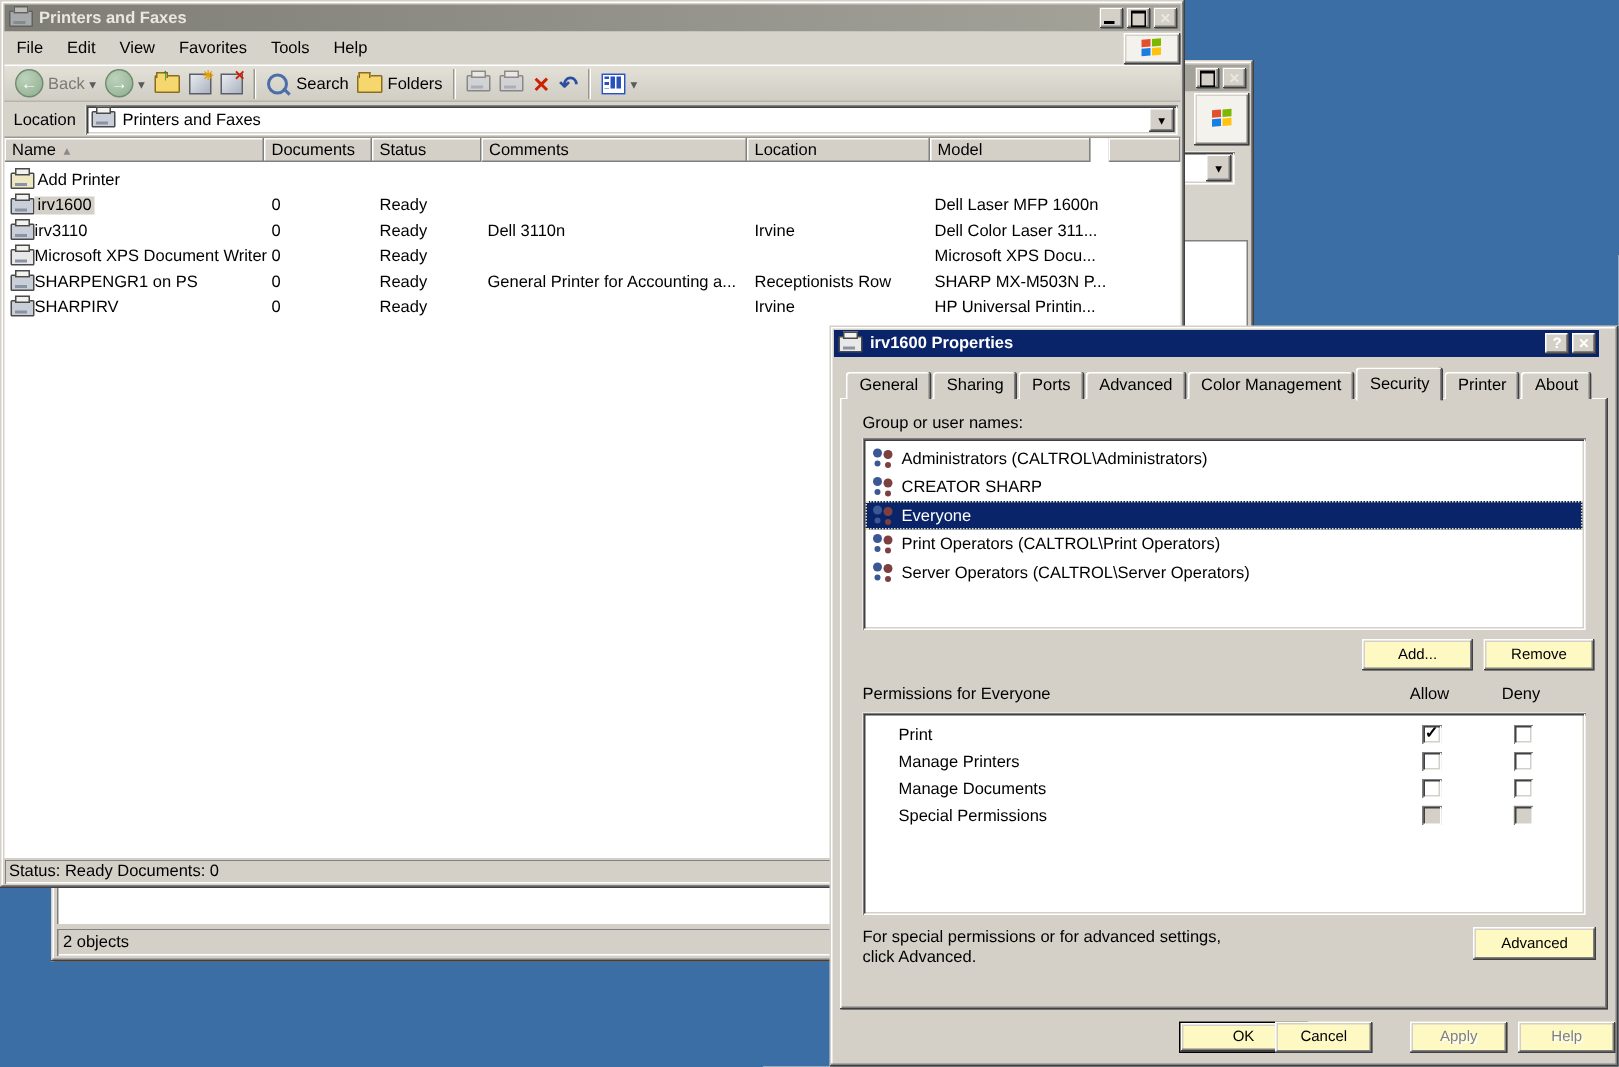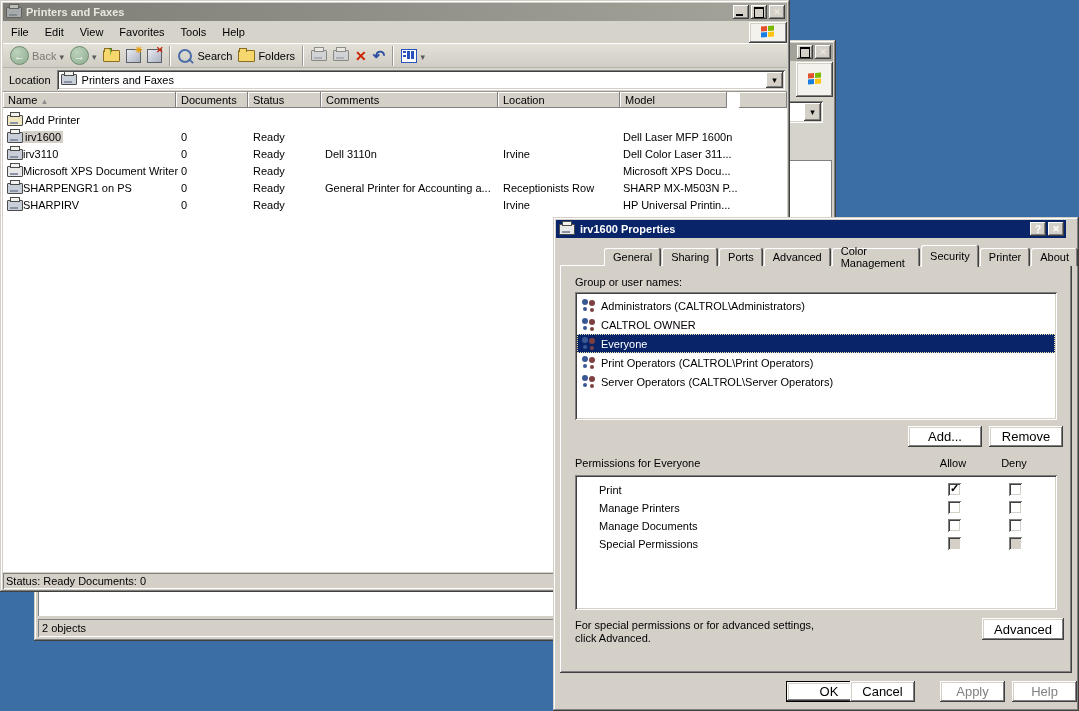--- a/index.html
+++ b/index.html
@@ -10,21 +10,21 @@
   .raised{background:#D4D0C8;
     box-shadow:inset -1px -1px 0 #404040,inset 1px 1px 0 #fff,
                inset -2px -2px 0 #808080,inset 2px 2px 0 #D4D0C8;}
   .winframe{background:#D4D0C8;
     box-shadow:inset -1px -1px 0 #404040,inset 1px 1px 0 #D4D0C8,
                inset -2px -2px 0 #808080,inset 2px 2px 0 #fff;}
   .sunken{background:#fff;
     box-shadow:inset 1px 1px 0 #808080,inset -1px -1px 0 #fff,
                inset 2px 2px 0 #404040,inset -2px -2px 0 #D4D0C8;}
   .btn{position:absolute;display:flex;align-items:center;justify-content:center;
-    background:#ffffff;font-size:13px;cursor:default;
+    background:#fef9c3;font-size:10px;cursor:default;
     box-shadow:inset -1px -1px 0 #404040,inset 1px 1px 0 #fff,
                inset -2px -2px 0 #808080,inset 2px 2px 0 #D4D0C8;}
   .btn.default{border:1px solid #000;}
   .btn.disabled{color:#808080;text-shadow:1px 1px 0 #fff;}
   .titlebtn{width:16px;height:14px;position:relative;display:inline-flex;
     align-items:center;justify-content:center;background:#D4D0C8;font-size:9px;font-weight:bold;
     box-shadow:inset -1px -1px 0 #404040,inset 1px 1px 0 #fff,
                inset -2px -2px 0 #808080,inset 2px 2px 0 #D4D0C8;}
   .min-glyph::before{content:"";position:absolute;left:3px;bottom:3px;width:7px;height:2px;background:#000;}
   .max-glyph::before{content:"";position:absolute;left:3px;top:2px;width:8px;height:8px;
@@ -329,21 +329,21 @@
 
     <div class="tb-active">
       <span class="picon" style="margin-right:5px;background:#E8E8E8;"></span>
       <span>irv1600 Properties</span>
       <span class="tb-buttons">
         <span class="titlebtn q-glyph"></span>
         <span class="titlebtn x-glyph"></span>
       </span>
     </div>
 
-    <div class="tabstrip" style="left:11px;top:27px;height:22px;margin-left:40px;">
+    <div class="tabstrip" style="left:11px;top:27px;height:22px;">
       <span class="tab">General</span>
       <span class="tab">Sharing</span>
       <span class="tab">Ports</span>
       <span class="tab">Advanced</span>
       <span class="tab">Color Management</span>
       <span class="tab active">Security</span>
       <span class="tab">Printer</span>
       <span class="tab">About</span>
     </div>
 
@@ -351,21 +351,21 @@
 
       <span class="label11" style="left:15px;top:11px;">Group or user names:</span>
 
       <div class="sunken" style="position:absolute;left:15px;top:27px;width:482px;height:128px;">
         <div class="grouprow" style="top:4px;">
           <span class="uicon"></span>
           <span>Administrators (CALTROL\Administrators)</span>
         </div>
         <div class="grouprow" style="top:23px;">
           <span class="uicon"></span>
-          <span>CALTROL OWNER</span>
+          <span>CREATOR SHARP</span>
         </div>
         <div class="grouprow selected" style="top:42px;">
           <span class="uicon"></span>
           <span>Everyone</span>
         </div>
         <div class="grouprow" style="top:61px;">
           <span class="uicon"></span>
           <span>Print Operators (CALTROL\Print Operators)</span>
         </div>
         <div class="grouprow" style="top:80px;">

